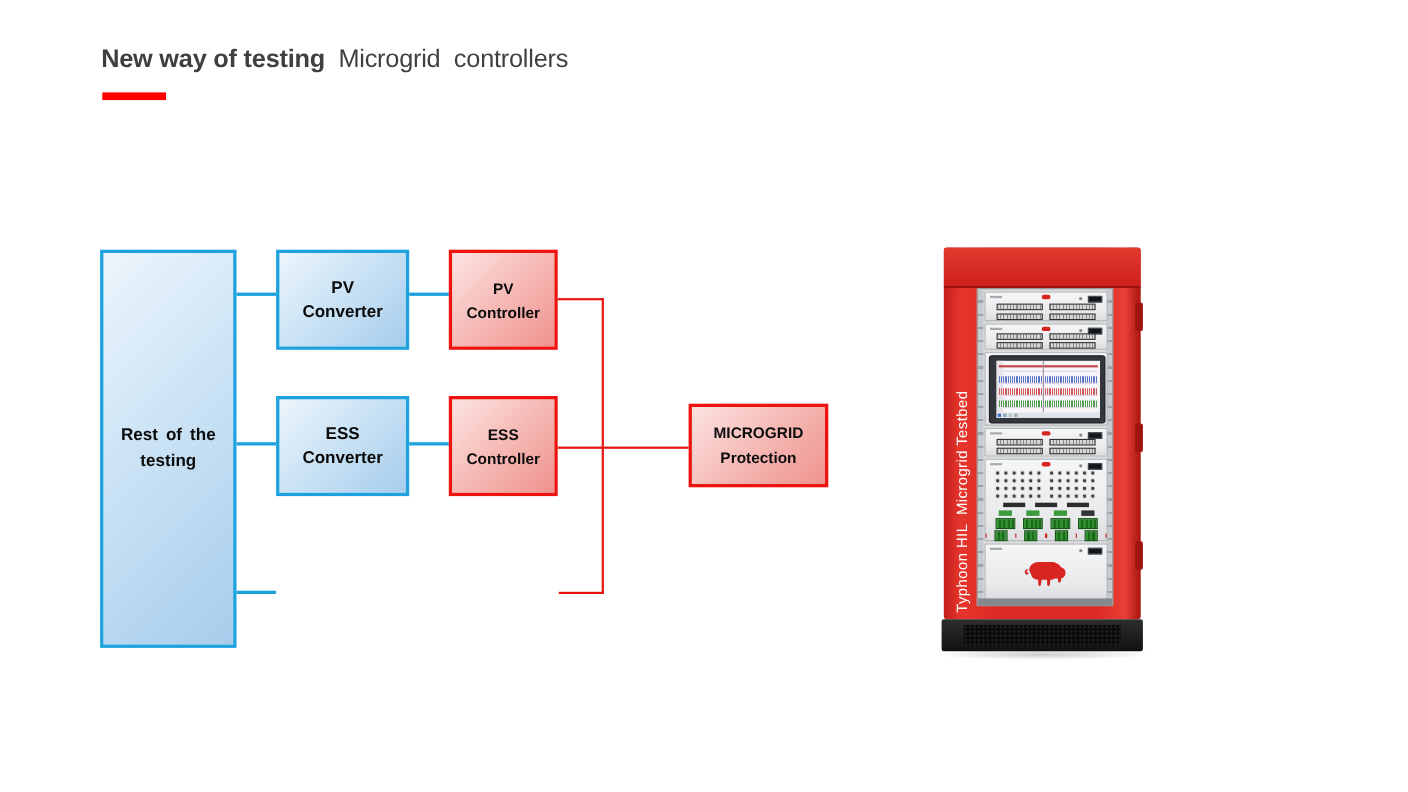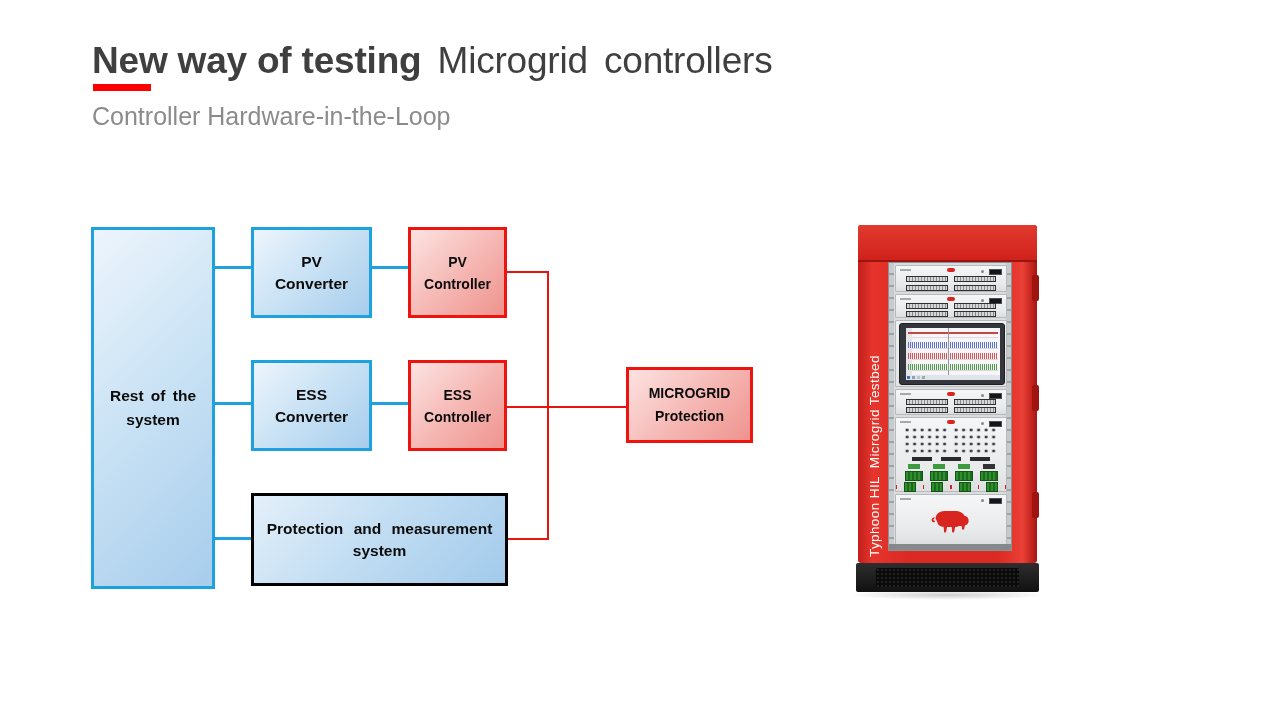--- a/index.html
+++ b/index.html
@@ -2,21 +2,21 @@
 <html><head>
 <meta charset="utf-8">
 <style>
   * { margin:0; padding:0; box-sizing:border-box; }
   html,body { width:1280px; height:720px; background:#ffffff; overflow:hidden;
               font-family:"Liberation Sans", sans-serif; }
   .abs { position:absolute; }
   #slide { position:relative; width:1280px; height:720px; background:#fff; }
 
   
-  #title { left:92px; top:40px; font-size:37px; color:#3F3F3F; letter-spacing:-0.2px; white-space:nowrap; }
+  #title { left:92px; top:40px; font-size:23px; color:#3F3F3F; letter-spacing:-0.2px; white-space:nowrap; }
   #title .t-bold { font-weight:bold; }
   #title .t-reg  { font-weight:normal; word-spacing:6px; }
   #accent-bar { left:93px; top:84px; width:58px; height:7px; background:#FE0000; }
   #subtitle { left:92px; top:102px; font-size:25px; color:#8B8B8B; }
 
   
   .dbox { display:flex; align-items:center; justify-content:center; text-align:center;
           font-weight:bold; color:#0b0b0b; white-space:pre-line; }
   .blue-box { border:3px solid #1EA2DF;
               background:linear-gradient(135deg,#EDF5FC 0%,#CBE3F5 45%,#A7CDEC 100%); }
@@ -134,40 +134,37 @@
 </style>
 </head>
 <body>
 
 <div id="slide">
 
   <div class="abs" id="title">
     <span class="t-bold">New way of testing</span><span class="t-reg"> Microgrid controllers</span>
   </div>
   <div class="abs" id="accent-bar"></div>
-  <div class="abs" id="subtitle">Controller Hardware-in-the-Loop</div>
 
   <div class="abs bline" id="l-rest-pv"></div>
   <div class="abs bline" id="l-pvc-pvk"></div>
   <div class="abs bline" id="l-rest-ess"></div>
   <div class="abs bline" id="l-essc-essk"></div>
   <div class="abs bline" id="l-rest-prot"></div>
   <div class="abs rline" id="r-pv-h"></div>
   <div class="abs rline" id="r-vert"></div>
   <div class="abs rline" id="r-ess-h"></div>
   <div class="abs rline" id="r-prot-h"></div>
 
   <div class="abs dbox blue-box" id="box-rest">Rest of the
-system</div>
+testing</div>
   <div class="abs dbox blue-box" id="box-pv-conv">PV
 Converter</div>
   <div class="abs dbox blue-box" id="box-ess-conv">ESS
 Converter</div>
-  <div class="abs dbox" id="box-protection">Protection and measurement
-system</div>
   <div class="abs dbox red-box" id="box-pv-ctrl">PV
 Controller</div>
   <div class="abs dbox red-box" id="box-ess-ctrl">ESS
 Controller</div>
   <div class="abs dbox red-box" id="box-mg-ctrl">MICROGRID
 Protection</div>
 
   <div class="abs" id="rack-cabinet"></div>
   <div class="abs" id="rack-topband"></div>
   <div class="abs hinge" id="hinge1"></div>

